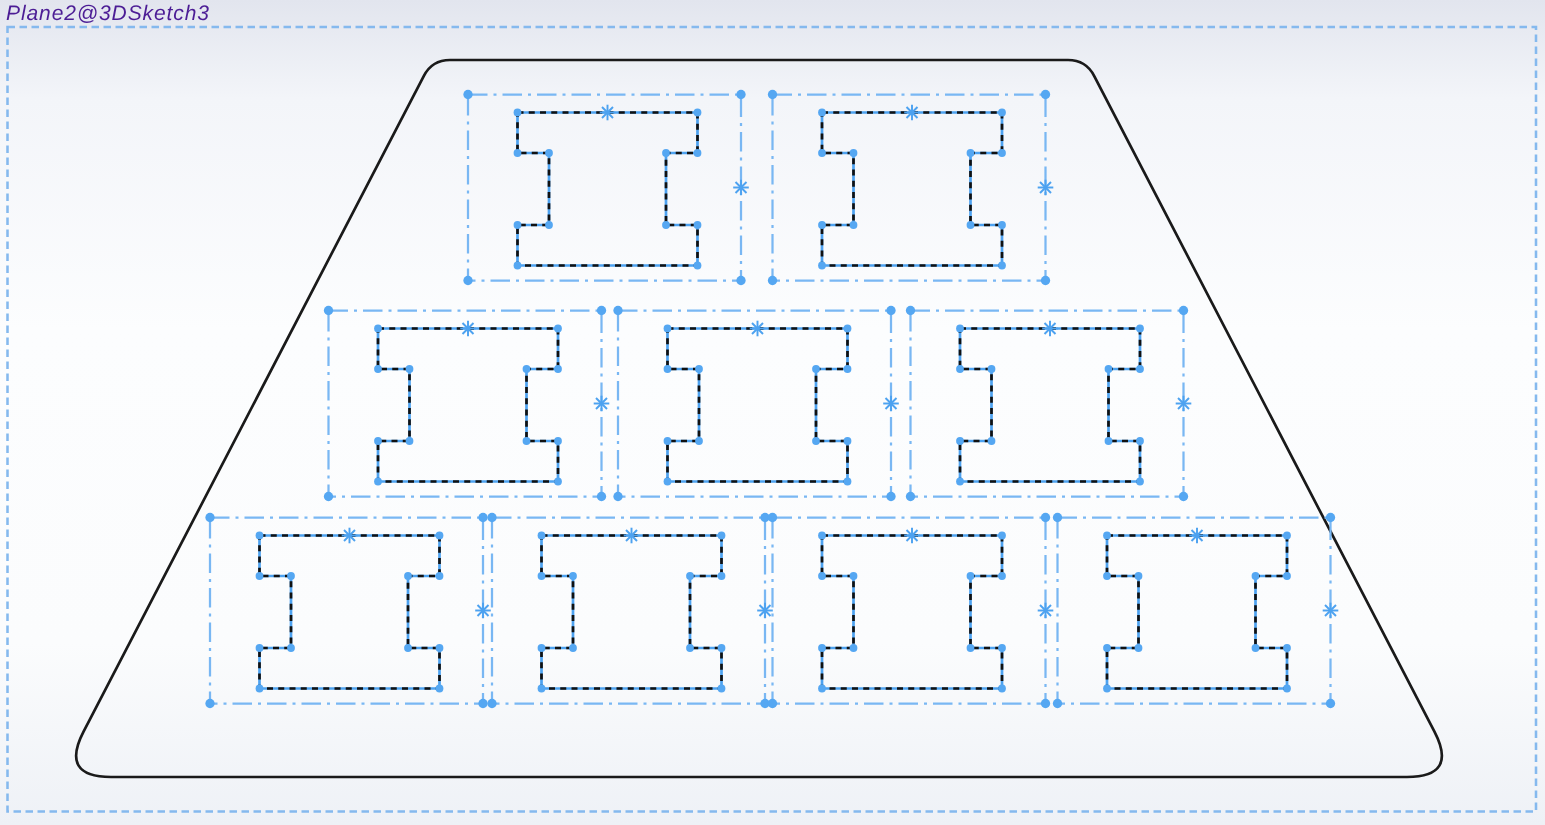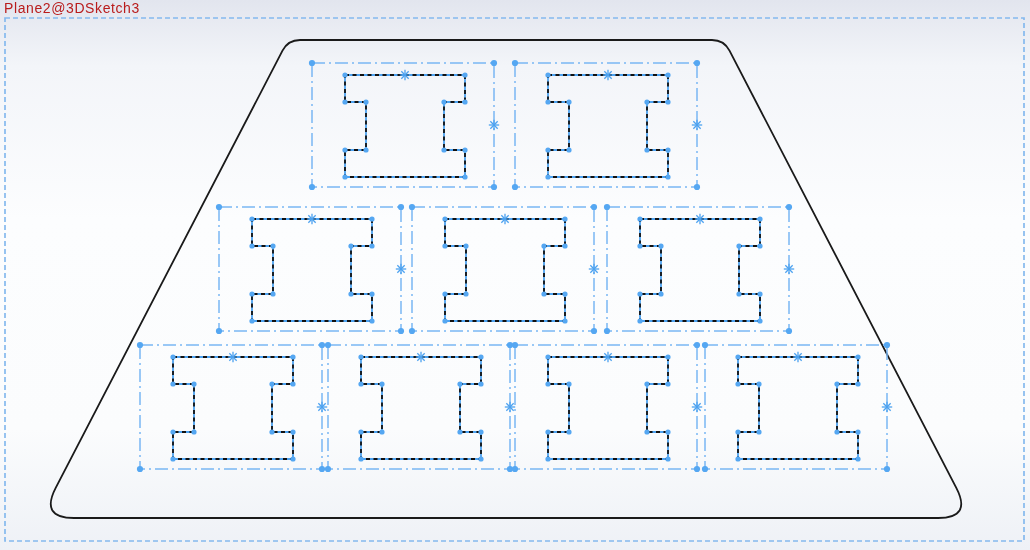--- a/index.html
+++ b/index.html
@@ -293,14 +293,14 @@
         <line x1="798" y1="351.8" x2="798" y2="362.2" stroke="#4da2f0" stroke-width="1.3"></line>
         <line x1="792.8" y1="357" x2="803.2" y2="357" stroke="#4da2f0" stroke-width="1.3"></line>
         <line x1="794.3236" y1="353.3236" x2="801.6764" y2="360.6764" stroke="#4da2f0" stroke-width="1.3"></line>
         <line x1="794.3236" y1="360.6764" x2="801.6764" y2="353.3236" stroke="#4da2f0" stroke-width="1.3"></line>
         <line x1="887" y1="401.8" x2="887" y2="412.2" stroke="#4da2f0" stroke-width="1.3"></line>
         <line x1="881.8" y1="407" x2="892.2" y2="407" stroke="#4da2f0" stroke-width="1.3"></line>
         <line x1="883.3236" y1="403.3236" x2="890.6764" y2="410.6764" stroke="#4da2f0" stroke-width="1.3"></line>
         <line x1="883.3236" y1="410.6764" x2="890.6764" y2="403.3236" stroke="#4da2f0" stroke-width="1.3"></line>
       </g>
     </svg>
-  <div class="plane-label" style="color: #b91c1c;">Plane2@3DSketch3</div>
+  <div class="plane-label" style="color: #4c1d95; font-style: italic;">Plane2@3DSketch3</div>
 </div>
 
 </body></html>

